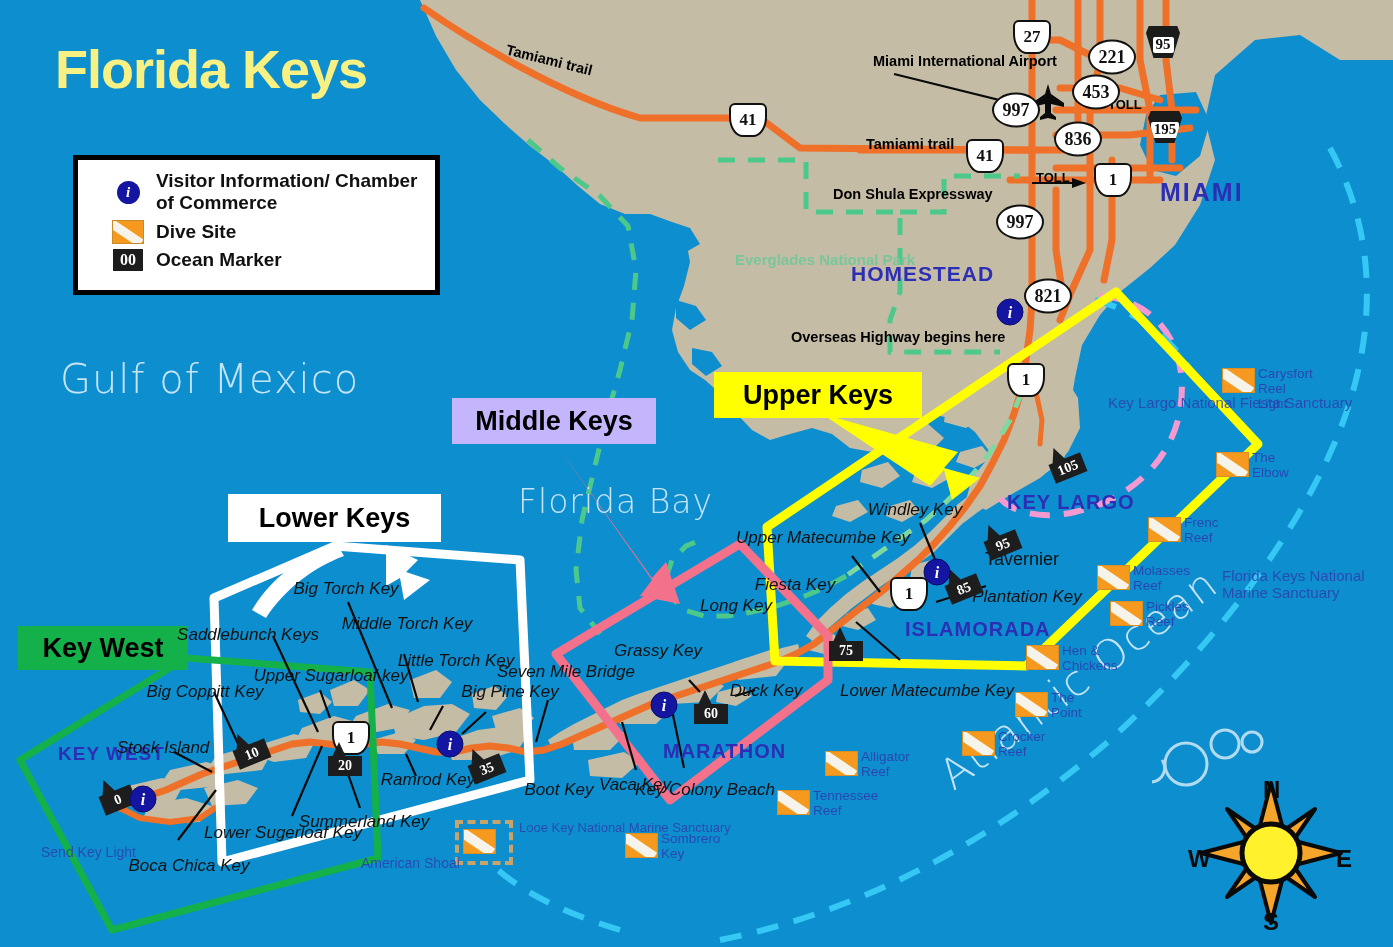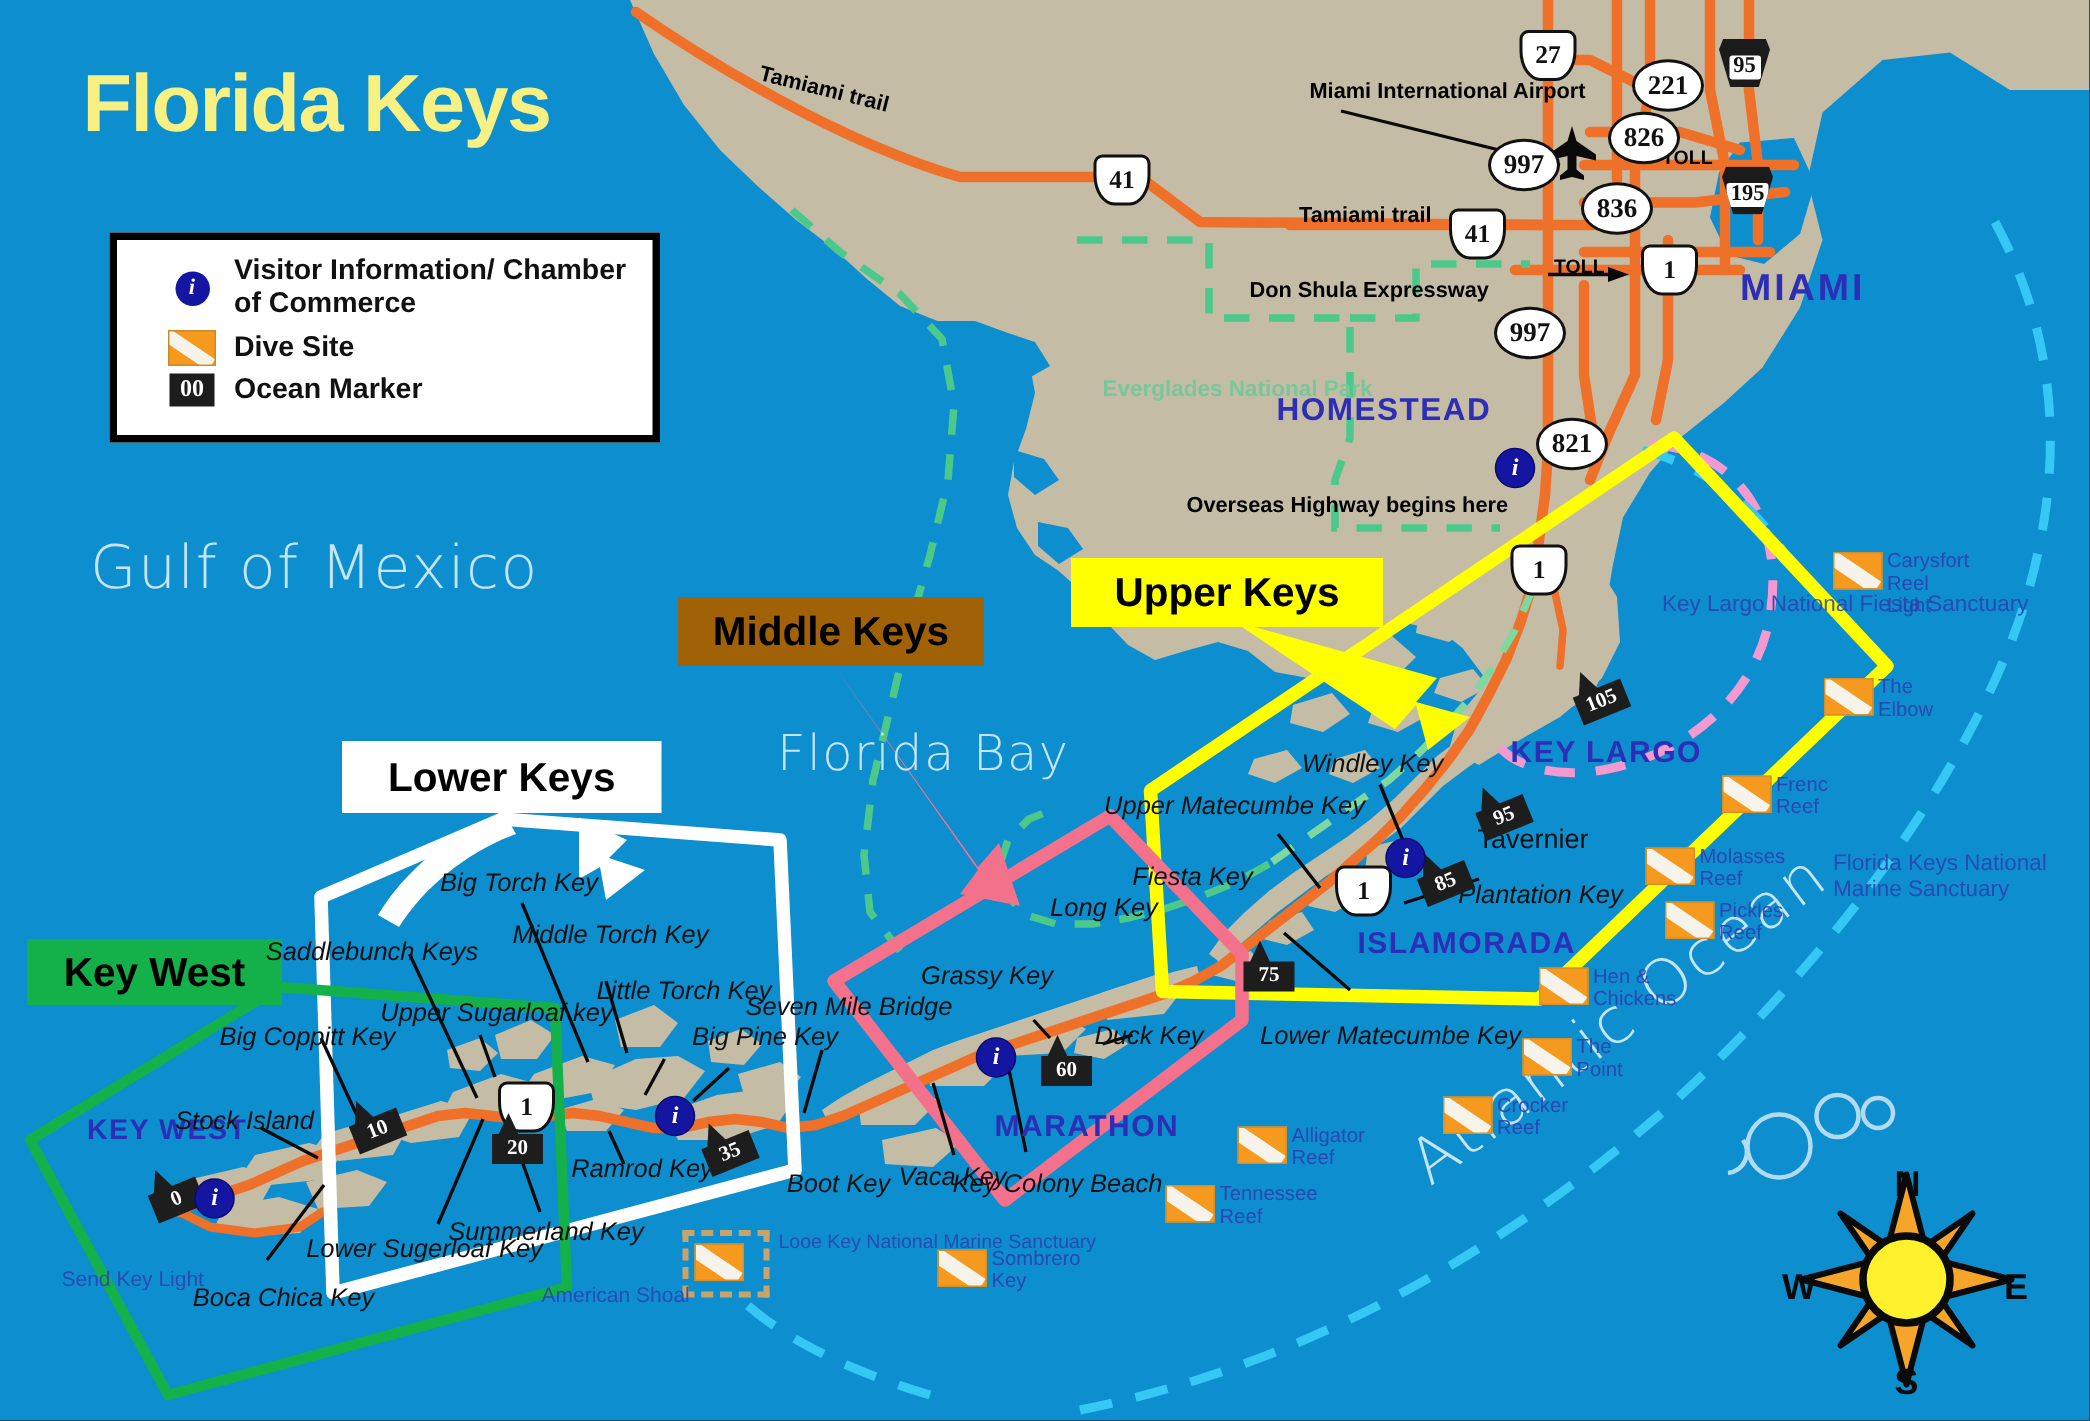--- a/index.html
+++ b/index.html
@@ -46,21 +46,21 @@
     width:30px;height:22px;background:#1d1d1d;color:#fff;font-family:"Liberation Serif",serif;
     font-size:16px;font-weight:bold;display:flex;align-items:center;justify-content:center;
   }
 
   
   .region-box{
     position:absolute;font-size:27px;font-weight:bold;color:#000;
     display:flex;align-items:center;justify-content:center;
   }
   #box-upper{left:714px;top:372px;width:208px;height:46px;background:#ffff00;}
-  #box-middle{left:452px;top:398px;width:204px;height:46px;background:#a16207;}
+  #box-middle{left:452px;top:398px;width:204px;height:46px;background:#c4b5fd;}
   #box-lower{left:228px;top:494px;width:213px;height:48px;background:#ffffff;}
   #box-kw{left:18px;top:626px;width:170px;height:44px;background:#14b14b;}
 
   
   .ocean-name{
     position:absolute;color:#cfe9f6;font-weight:300;
     font-family:"DejaVu Sans", sans-serif;
   }
   #gulf-label{left:60px;top:356px;font-size:40px;letter-spacing:1px;opacity:.95;}
   #bay-label{left:518px;top:482px;font-size:33px;letter-spacing:1px;opacity:.95;}
@@ -612,21 +612,21 @@
     <div class="us-shield">1</div>
     </div>
 
   <div class="shield" style="left:1016px;top:110px;">
     <div class="st-shield">997</div>
     </div>
   <div class="shield" style="left:1020px;top:222px;">
     <div class="st-shield">997</div>
     </div>
   <div class="shield" style="left:1096px;top:92px;">
-    <div class="st-shield">826</div>
+    <div class="st-shield">453</div>
     </div>
   <div class="shield" style="left:1078px;top:139px;">
     <div class="st-shield">836</div>
     </div>
   <div class="shield" style="left:1112px;top:57px;">
     <div class="st-shield">221</div>
     </div>
   <div class="shield" style="left:1048px;top:296px;">
     <div class="st-shield">821</div>
     </div>

